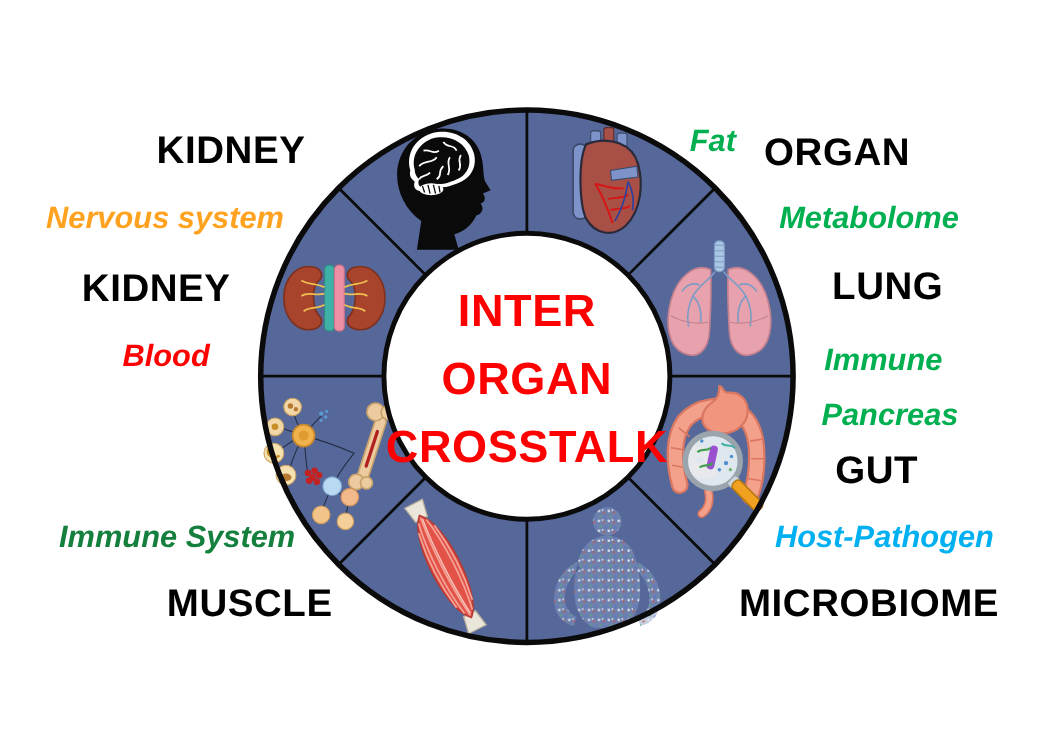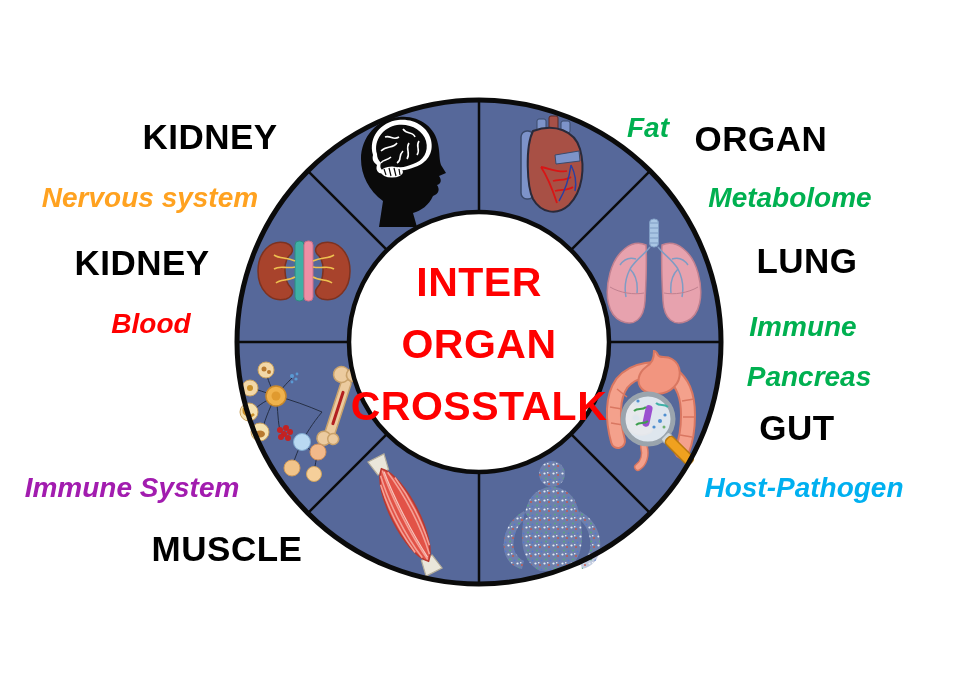--- a/index.html
+++ b/index.html
@@ -166,25 +166,26 @@
   <div class="center-title">
     <div style="color: rgb(255, 0, 0);">INTER</div>
     <div style="color: rgb(255, 0, 0);">ORGAN</div>
     <div style="color: rgb(255, 0, 0);">CROSSTALK</div>
   </div>
 
   <div class="lbl organ" style="left: 210px; top: 137px; color: rgb(0, 0, 0);">KIDNEY</div>
   <div class="lbl sub" style="left: 150px; top: 198px; color: rgb(255, 162, 32);">Nervous system</div>
   <div class="lbl organ" style="left: 142px; top: 263px; color: rgb(0, 0, 0);">KIDNEY</div>
   <div class="lbl sub" style="left: 151px; top: 324px; color: rgb(255, 0, 0);">Blood</div>
-  <div class="lbl sub" style="left: 132px; top: 488px; color: #a21caf;">Immune System</div>
+  <div class="lbl sub" style="left: 161px; top: 488px; color: #15803d;">Immune System</div>
   <div class="lbl organ" style="left: 227px; top: 549px; color: rgb(0, 0, 0);">MUSCLE</div>
 
   <div class="lbl sub" style="left: 648px; top: 128px; color: rgb(0, 176, 80);">Fat</div>
   <div class="lbl organ" style="left: 761px; top: 139px; color: rgb(0, 0, 0);">ORGAN</div>
   <div class="lbl sub" style="left: 790px; top: 198px; color: rgb(0, 176, 80);">Metabolome</div>
   <div class="lbl organ" style="left: 807px; top: 261px; color: rgb(0, 0, 0);">LUNG</div>
   <div class="lbl sub" style="left: 803px; top: 327px; color: rgb(0, 176, 80);">Immune</div>
   <div class="lbl sub" style="left: 809px; top: 377px; color: rgb(0, 176, 80);">Pancreas</div>
   <div class="lbl organ" style="left: 797px; top: 428px; color: rgb(0, 0, 0);">GUT</div>
   <div class="lbl sub" style="left: 804px; top: 488px; color: rgb(0, 176, 240);">Host-Pathogen</div>
+  <div class="lbl organ" style="left: 790px; top: 549px; color: rgb(0, 0, 0);">MICROBIOME</div>
 
 </div>
 
 </body></html>

